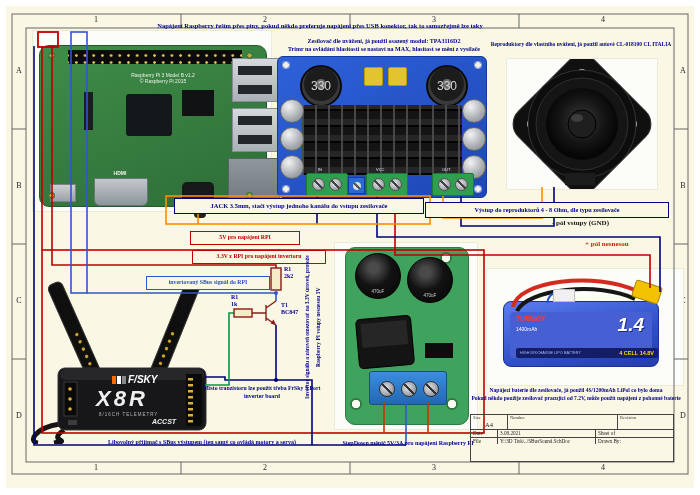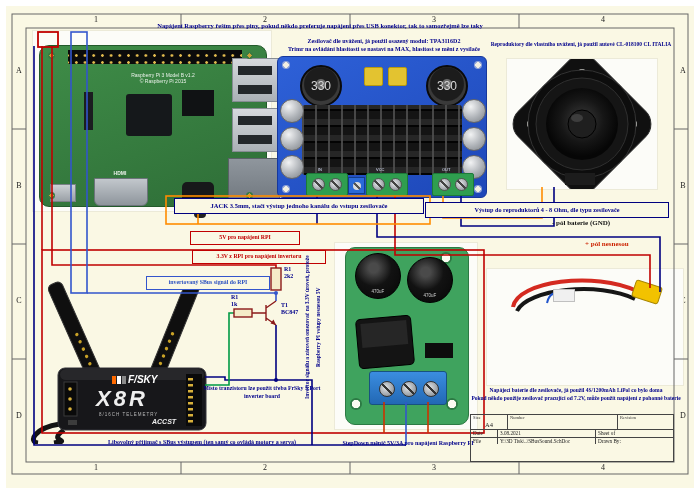--- a/index.html
+++ b/index.html
@@ -313,20 +313,31 @@
     </div>
   <div class="sd-chip"></div>
   <div class="sd-term">
     <span class="sd-screw" style="left:9px;"></span>
     <span class="sd-screw" style="left:31px;"></span>
     <span class="sd-screw" style="left:53px;"></span>
   </div>
 </div>
 
 <div class="photo" style="left:486px;top:268px;width:196px;height:116px;">
+  <div class="bat-pack">
+    <div class="bat-label">
+      <span class="bat-brand">TURNIGY</span>
+      <span class="bat-big">1.4</span>
+      <span class="bat-cap">1400mAh</span>
+      <div class="bat-stripe">
+        <span class="bat-type">HIGH DISCHARGE LIPO BATTERY</span>
+        <span class="bat-cells">4 CELL 14.8V</span>
+      </div>
+    </div>
+  </div>
   <svg class="abs" style="left:0;top:0;" width="196" height="116">
     <path d="M26,38 C30,12 108,2 150,22" stroke="#d42a20" stroke-width="4" fill="none"></path>
     <path d="M30,42 C40,20 112,12 148,30" stroke="#161616" stroke-width="4" fill="none"></path>
     <path d="M60,34 C62,24 70,22 72,26" stroke="#2255cc" stroke-width="2" fill="none"></path>
   </svg>
   <div class="xt60"></div>
   <div class="balance"></div>
 </div>
 
 <svg class="abs" style="left:0;top:0;z-index:2;pointer-events:none;" width="700" height="495">
@@ -380,21 +391,21 @@
 </svg>
 
 <div class="note" style="left:90px;top:22px;width:460px;font-size:6.5px;">Napájení Raspberry řeším přes piny, pokud někdo preferuje napájení přes USB konektor, tak to samozřejmě lze taky</div>
 <div class="note" style="left:282px;top:37px;width:204px;font-size:6px;line-height:8px;">
   <div>Zesilovač dle uvážení, já použil osazený modul: TPA3116D2</div>
   <div>Trimr na ovládání hlasitosti se nastaví na MAX, hlasitost se mění z vysílače</div>
 </div>
 <div class="note" style="left:488px;top:41px;width:186px;font-size:5.5px;">Reproduktory dle vlastního uvážení, já použil autové CL-018100 CL ITALIA</div>
 <div class="labelbox" style="left:174px;top:198px;width:248px;height:14px;font-size:6.5px;line-height:13px;">JACK 3.5mm, stačí výstup jednoho kanálu do vstupu zesilovače</div>
 <div class="labelbox" style="left:425px;top:202px;width:242px;height:14px;font-size:6.2px;line-height:13px;">Výstup do reproduktorů 4 - 8 Ohm, dle typu zesilovače</div>
-<div class="note" style="left:552px;top:219px;width:130px;text-align:left;color:#111;font-size:7px;">- pól baterie (GND)</div>
+<div class="note" style="left:552px;top:219px;width:130px;text-align:left;color:#111;font-size:7px;">- pól vstupy (GND)</div>
 <div class="note note-red" style="left:585px;top:240px;width:100px;text-align:left;font-size:7px;color:#cc2200;">+ pól nesnesou</div>
 <div class="labelbox red" style="left:190px;top:231px;width:108px;height:12px;font-size:5.8px;line-height:11px;">5V pro napájení RPI</div>
 <div class="labelbox red" style="left:192px;top:250px;width:132px;height:12px;font-size:5.8px;line-height:11px;">3.3V z RPI pro napájení invertoru</div>
 <div class="labelbox blue" style="left:146px;top:276px;width:122px;height:12px;font-size:5.8px;line-height:11px;">invertovaný SBus signál do RPI</div>
 <div class="note" style="left:302px;top:252px;width:24px;height:150px;font-size:5.5px;line-height:11px;writing-mode:vertical-rl;transform:rotate(180deg);text-align:center;">Invertor signálu a zároveň omezovač na 3.3V úroveň, protože Raspberry PI vstupy nesnesou 5V</div>
 <div class="note" style="left:196px;top:384px;width:132px;font-size:5.8px;line-height:8px;">Místo tranzistoru lze použít třeba FrSky S.Port inverter board</div>
 <div class="note" style="left:62px;top:439px;width:280px;font-size:6px;">Libovolný přijímač s SBus výstupem (ten samý co ovládá motory a serva)</div>
 <div class="note" style="left:330px;top:440px;width:156px;font-size:6px;">StepDown měnič 5V/3A pro napájení Raspberry PI</div>
 <div class="note" style="left:458px;top:386px;width:236px;font-size:5.5px;line-height:8px;">
   <div>Napájecí baterie dle zesilovače, já použil 4S/1200mAh LiPol co bylo doma</div>

